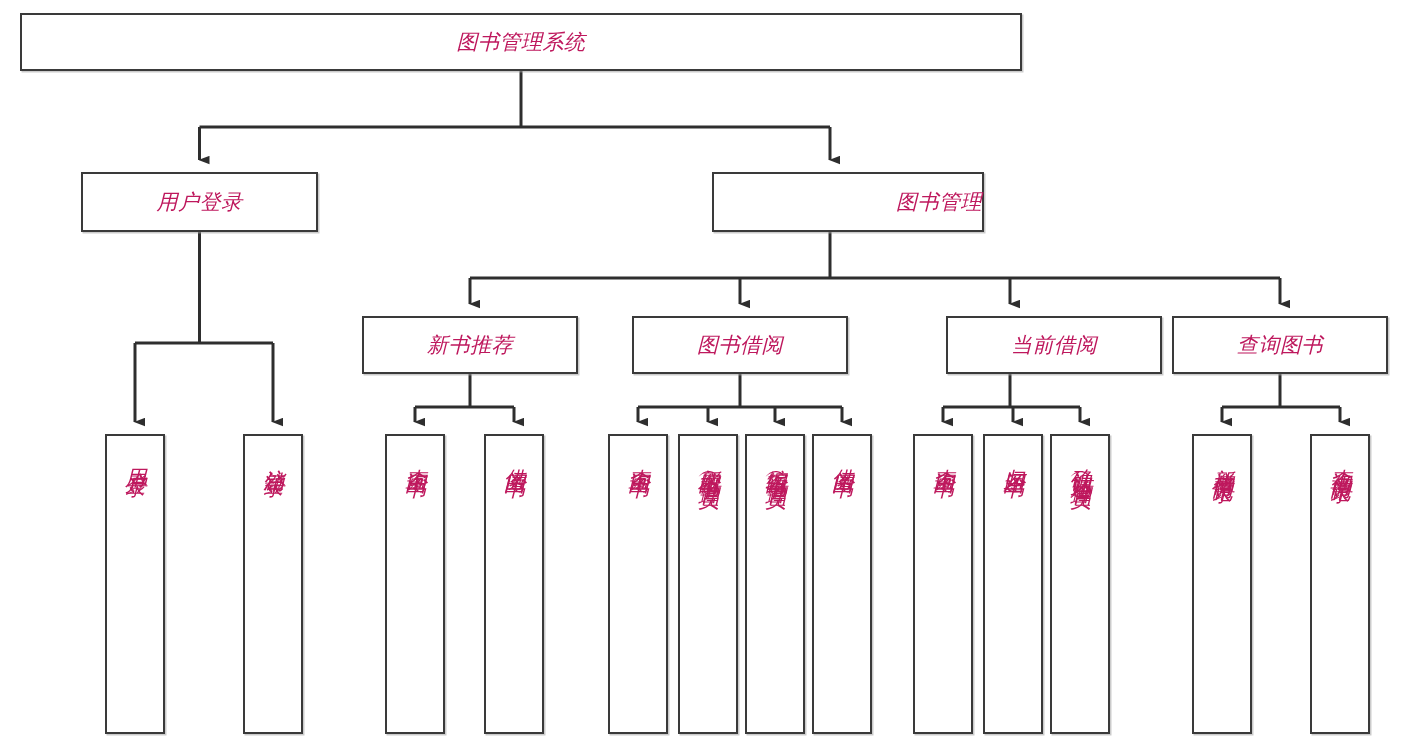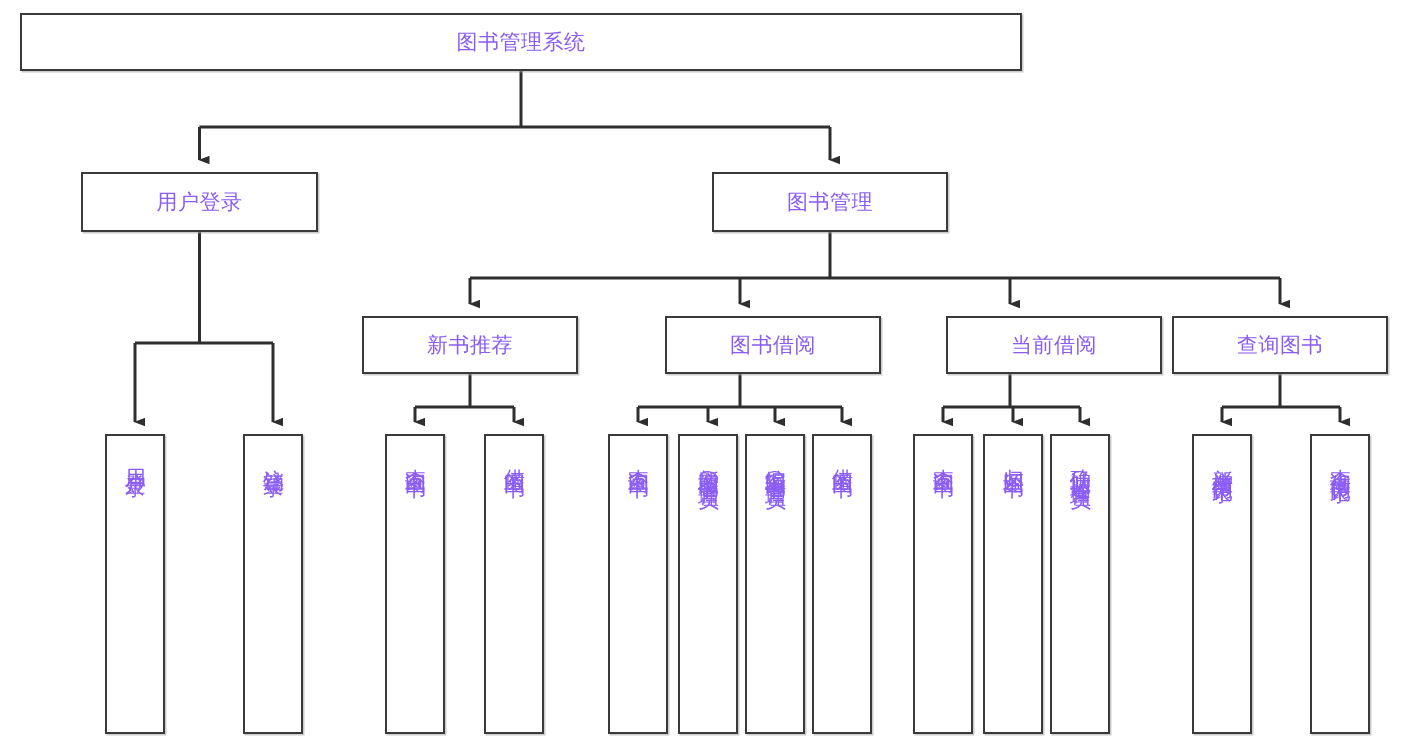--- a/index.html
+++ b/index.html
@@ -26,25 +26,26 @@
     position: absolute;
     box-sizing: border-box;
     background: #ffffff;
     border: 2.5px solid #3a3a3a;
     display: flex;
     align-items: center;
     justify-content: center;
     box-shadow: 1.5px 1.5px 0 rgba(160,160,160,0.55);
   }
   .node-label {
-    color: #8b5cf6;
+    color: #be185d;
     letter-spacing: 0.5px;
     line-height: 1.25;
     text-align: center;
     white-space: nowrap;
+    font-style: italic;
   }
   .node.horiz .node-label {
     font-size: 21px;
   }
   .node.vert {
     align-items: flex-start;
     padding-top: 16px;
   }
   .node.vert .node-label {
     writing-mode: vertical-rl;
@@ -112,27 +113,27 @@
       </g>
   </svg>
 
   <div id="node-layer">
       <div class="node horiz" style="left: 20px; top: 13px; width: 1002px; height: 58px;">
         <span class="node-label">图书管理系统</span>
       </div>
       <div class="node horiz" style="left: 81px; top: 172px; width: 237px; height: 60px;">
         <span class="node-label">用户登录</span>
       </div>
-      <div class="node horiz" style="left: 712px; top: 172px; width: 236px; height: 60px;">
+      <div class="node horiz" style="left: 712px; top: 172px; width: 272px; height: 60px; justify-content: flex-end;">
         <span class="node-label">图书管理</span>
       </div>
       <div class="node horiz" style="left: 362px; top: 316px; width: 216px; height: 58px;">
         <span class="node-label">新书推荐</span>
       </div>
-      <div class="node horiz" style="left: 632px; top: 316px; width: 216px; height: 58px; margin-left: 33px;">
+      <div class="node horiz" style="left: 632px; top: 316px; width: 216px; height: 58px;">
         <span class="node-label">图书借阅</span>
       </div>
       <div class="node horiz" style="left: 902px; top: 316px; width: 216px; height: 58px; margin-left: 44px;">
         <span class="node-label">当前借阅</span>
       </div>
       <div class="node horiz" style="left: 1172px; top: 316px; width: 216px; height: 58px;">
         <span class="node-label">查询图书</span>
       </div>
       <div class="node vert" style="left: 105px; top: 434px; width: 60px; height: 300px;">
         <span class="node-label">用户登录</span>

